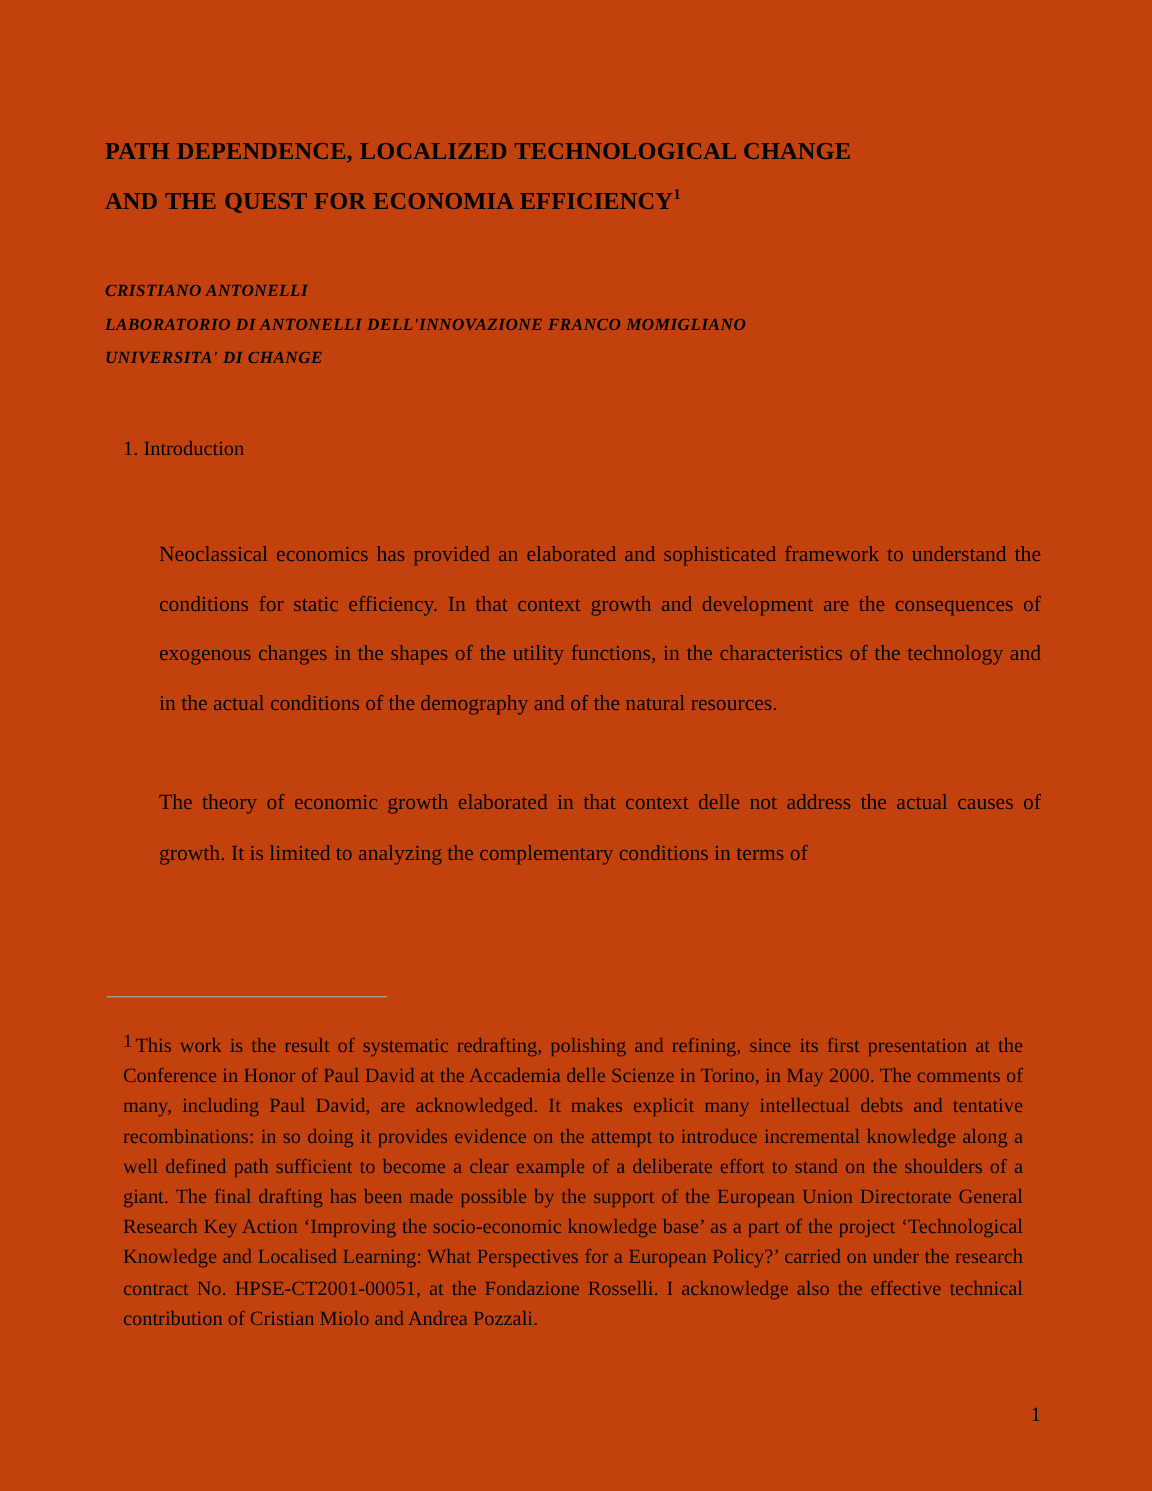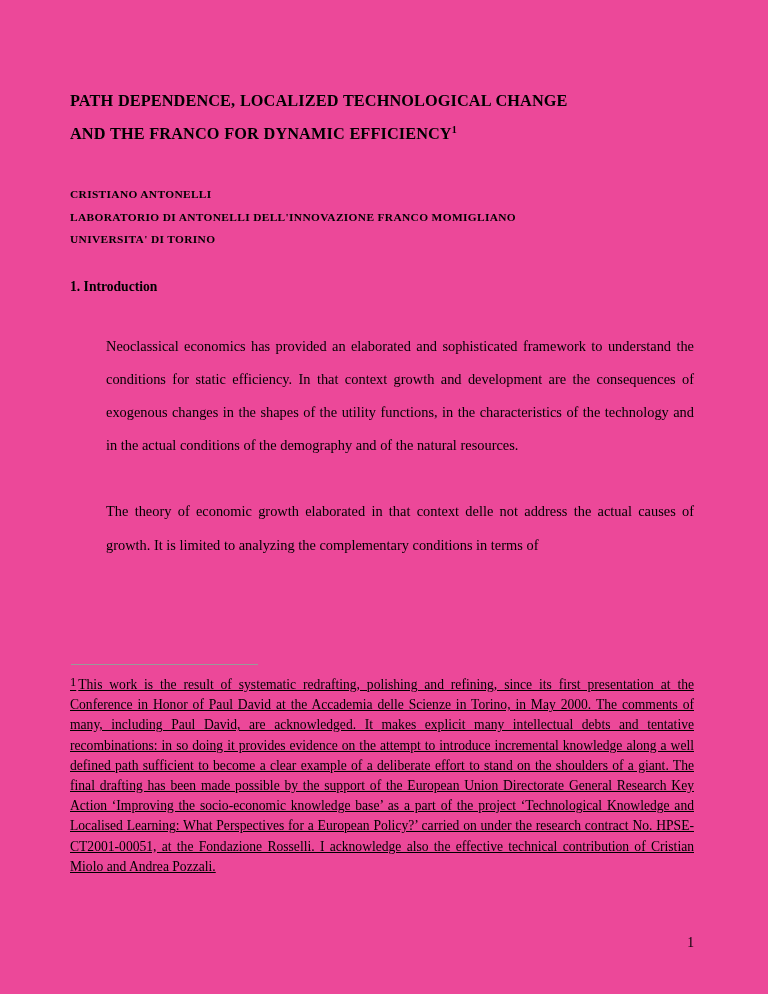--- a/index.html
+++ b/index.html
@@ -13,21 +13,21 @@
     font-family: "Liberation Serif", "DejaVu Serif", serif;
     color: #000000;
     -webkit-font-smoothing: antialiased;
   }
 
   .page {
     position: relative;
     width: 768px;
     height: 994px;
     margin: 0 auto;
-    background: #ec4899;
+    background: #c2410c;
     overflow: hidden;
     box-sizing: border-box;
   }
 
   
   .content {
     position: absolute;
     left: 70px;
     top: 0;
     width: 624px;
@@ -48,35 +48,36 @@
     font-size: 10px;
     vertical-align: super;
     font-weight: bold;
     line-height: 0;
   }
 
   
   .author-block {
     margin: 0;
     padding-top: 33px;
+    font-style: italic;
   }
   .author-line {
     font-size: 11.4px;
     font-weight: bold;
     line-height: 22.5px;
     letter-spacing: 0.35px;
     white-space: nowrap;
   }
 
   
   .section-heading {
-    margin: 0;
+    margin: 12px;
     padding-top: 26px;
     font-size: 13.6px;
-    font-weight: bold;
+    font-weight: normal;
     line-height: 20px;
   }
 
   
   .body-paragraph {
     margin: 0;
     font-size: 14.4px;
     line-height: 33.2px;
     text-align: justify;
     text-justify: inter-word;
@@ -97,27 +98,26 @@
     width: 624px;
   }
   .footnote-rule {
     width: 187px;
     height: 0;
     border: 0;
     border-top: 1px solid #9a9a9a;
     margin: 4px 0 0 1px;
   }
   .footnote-text {
-    margin: 0;
+    margin: 12px;
     padding-top: 10px;
     font-size: 13.6px;
     line-height: 20.2px;
     text-align: justify;
     text-justify: inter-word;
-    text-decoration: underline;
   }
   .footnote-text .fn-marker {
     font-size: 12.5px;
     vertical-align: 3px;
     line-height: 0;
     margin-right: 2px;
   }
 
   
   .page-number {
@@ -132,27 +132,27 @@
 </style>
 </head>
 <body>
 
 <div class="page">
 
   <div class="content">
 
     <h1 class="doc-title">
       <span>PATH DEPENDENCE, LOCALIZED TECHNOLOGICAL CHANGE</span><br>
-      <span>AND THE FRANCO FOR DYNAMIC EFFICIENCY</span><span class="fn-ref">1</span>
+      <span>AND THE QUEST FOR ECONOMIA EFFICIENCY</span><span class="fn-ref">1</span>
     </h1>
 
     <div class="author-block">
       <div class="author-line">CRISTIANO ANTONELLI</div>
       <div class="author-line">LABORATORIO DI ANTONELLI DELL'INNOVAZIONE FRANCO MOMIGLIANO</div>
-      <div class="author-line">UNIVERSITA' DI TORINO</div>
+      <div class="author-line">UNIVERSITA' DI CHANGE</div>
     </div>
 
     <h2 class="section-heading">1. Introduction</h2>
 
     <p class="body-paragraph spaced">Neoclassical economics has provided an elaborated and sophisticated framework to understand the conditions for static efficiency. In that context growth and development are the consequences of exogenous changes in the shapes of the utility functions, in the characteristics of the technology and in the actual conditions of the demography and of the natural resources.</p>
     <p class="body-paragraph spaced">The theory of economic growth elaborated in that context delle not address the actual causes of growth. It is limited to analyzing the complementary conditions in terms of</p>
 
   </div>
 
   <div class="footnote-area">

